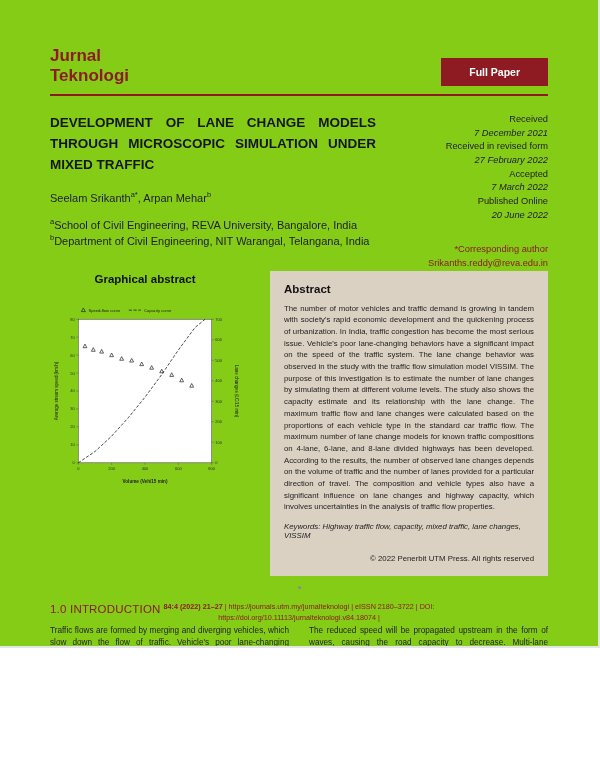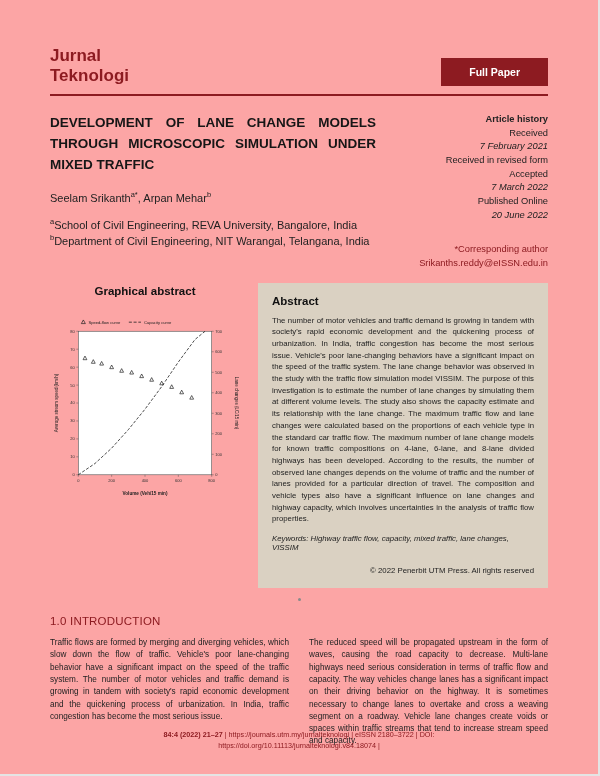--- a/index.html
+++ b/index.html
@@ -1,38 +1,38 @@
 <!DOCTYPE html>
 <html style="--accent: #8D1B21; --absbg: #DAD1C2;"><head>
 <meta charset="utf-8">
 <style>
   *{margin:0;padding:0;box-sizing:border-box;}
   :root{--accent:#8D1B21;--absbg:#DAD1C2;}
   html,body{background:#ffffff;}
   body{font-family:"Liberation Sans","DejaVu Sans",sans-serif;color:#222;}
-  .page{width:600px;height:776px;margin:0 auto;background:#fca5a5;position:relative;
+  .page{width:600px;height:648px;margin:0 auto;background:#84cc16;position:relative;
         padding:0 50px;overflow:hidden;border-right:2px solid #e4e4e4;border-bottom:2px solid #e4e4e4;}
   .masthead{position:relative;padding-top:46px;}
   .logo-line{color:var(--accent);font-size:17px;font-weight:700;line-height:1.18;}
   .badge{position:absolute;top:58px;right:0;background:var(--accent);color:#fff;
          font-size:10.5px;font-weight:700;padding:8px 28px;}
   .rule{height:2px;background:var(--accent);margin-top:8px;}
   .head-grid{display:flex;margin-top:17px;gap:14px;}
   .head-left{width:340px;flex:0 0 auto;}
   .title{font-size:13.5px;font-weight:700;line-height:1.55;text-align:justify;color:#161616;width:326px;}
   .authors{margin-top:14px;font-size:11px;}
   sup{font-size:68%;}
   .affil{font-size:11px;line-height:1.42;text-align:justify;width:330px;}
   .affil.first{margin-top:13px;}
   .head-right{flex:1;text-align:right;font-size:9.3px;line-height:1.47;}
   .hist-head{font-weight:700;}
   .hist-date{font-style:italic;}
   .corr{margin-top:21px;color:var(--accent);}
   .corr a{color:var(--accent);text-decoration:none;display:block;}
-  .abs-grid{display:flex;gap:18px;margin-top:12px;justify-content:flex-end;}
+  .abs-grid{display:flex;gap:30px;justify-content:flex-end;}
   .ga{width:190px;flex:0 0 auto;padding-top:2px;}
   .ga-head{text-align:center;font-weight:700;font-size:11.5px;color:#111;margin-bottom:8px;}
   #ga-chart{width:100%;display:block;}
   .abstract-box{flex:1;background:var(--absbg);padding:12px 14px 13px;}
   .abs-head{font-weight:700;font-size:11.5px;color:#111;margin-bottom:8px;}
   .abs-text{font-size:7.8px;line-height:1.5;text-align:justify;}
   .abs-keywords{margin-top:9px;font-size:7.8px;font-style:italic;}
   .abs-copy{margin-top:14px;font-size:7.8px;text-align:right;}
   .dot-divider{width:3px;height:3px;border-radius:50%;background:#8a8a8a;margin:10px auto 0;}
   .sec{margin-top:14px;}
@@ -59,31 +59,31 @@
   </header>
 
   <section class="head-grid">
     <div class="head-left">
       <h1 class="title">DEVELOPMENT OF LANE CHANGE MODELS THROUGH MICROSCOPIC SIMULATION UNDER MIXED TRAFFIC</h1>
       <p class="authors"><span>Seelam Srikanth</span><sup>a*</sup><span>, </span><span>Arpan Mehar</span><sup>b</sup></p>
       <p class="affil first"><sup>a</sup><span>School of Civil Engineering, REVA University, Bangalore, India</span></p>
       <p class="affil"><sup>b</sup><span>Department of Civil Engineering, NIT Warangal, Telangana, India</span></p>
     </div>
     <div class="head-right">
-      <p class="hist-head">Article history</p>
       <p>Received</p>
-      <p class="hist-date">7 February 2021</p>
+      <p class="hist-date">7 December 2021</p>
       <p>Received in revised form</p>
+      <p class="hist-date">27 February 2022</p>
       <p>Accepted</p>
       <p class="hist-date">7 March 2022</p>
       <p>Published Online</p>
       <p class="hist-date">20 June 2022</p>
       <div class="corr">
         <p>*Corresponding author</p>
-        <a href="#">Srikanths.reddy@eISSN.edu.in</a>
+        <a href="#">Srikanths.reddy@reva.edu.in</a>
       </div>
     </div>
   </section>
 
   <section class="abs-grid">
     <div class="ga">
       <div class="ga-head">Graphical abstract</div>
       <svg id="ga-chart" viewBox="0 0 188 196">
           <rect x="28" y="26" width="132" height="142" fill="#fff" stroke="#555" stroke-width="0.6"></rect>
           <line x1="28" y1="168" x2="28" y2="170" stroke="#555" stroke-width="0.5"></line>

